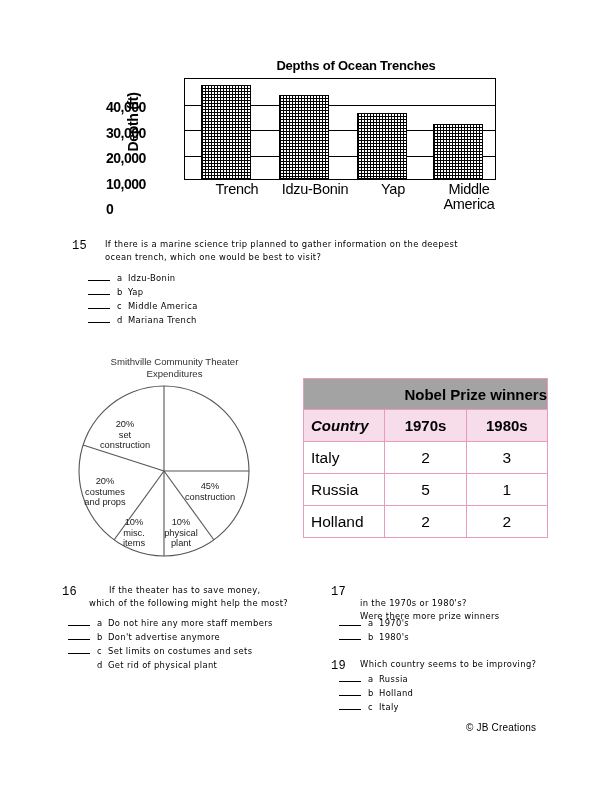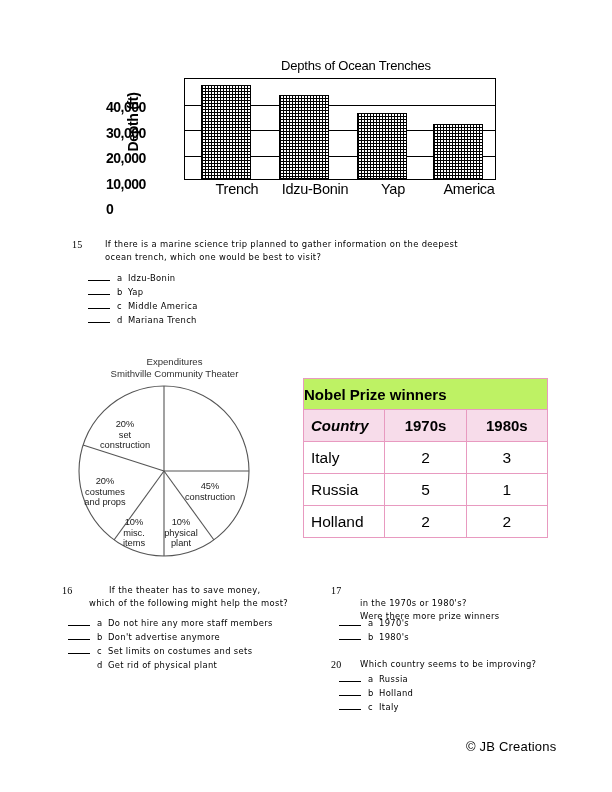--- a/index.html
+++ b/index.html
@@ -24,21 +24,21 @@
     width: 420px;
     height: 165px;
   }
   #bar-chart-title {
     position: absolute;
     left: 110px;
     top: 0px;
     width: 300px;
     text-align: center;
     font-size: 13px;
-    font-weight: normal;
+    font-weight: bold;
     letter-spacing: -0.2px;
   }
   #bar-y-axis-label {
     position: absolute;
     left: -8px;
     top: 56px;
     width: 90px;
     text-align: center;
     font-size: 14px;
     font-weight: bold;
@@ -111,22 +111,22 @@
   
   .qtext {
     font-family: "DejaVu Sans", sans-serif;
     font-size: 8.4px;
     letter-spacing: 0.35px;
     color: #000;
     white-space: nowrap;
   }
   .qnum {
     position: absolute;
-    font-family: Liberation Serif, serif;
-    font-size: 10px;
+    font-family: Liberation Mono, monospace;
+    font-size: 12px;
     letter-spacing: 0.3px;
   }
   .qline {
     position: absolute;
   }
   .opt-row {
     position: absolute;
     display: flex;
     align-items: baseline;
   }
@@ -196,22 +196,22 @@
   }
   #nobel-table td, #nobel-table th {
     border: 1.6px solid #e89ac0;
     padding: 0;
     height: 31px;
     font-size: 15.5px;
     font-weight: bold;
     font-family: "Liberation Sans", sans-serif;
   }
   #nobel-title-cell {
-    background: #bef264;
-    text-align: left;
+    background: #a3a3a3;
+    text-align: right;
     font-size: 15px !important;
     height: 30px !important;
   }
   .nobel-head-cell {
     background: #f7dcea;
     font-size: 15px !important;
   }
   .nobel-head-cell.country-head {
     text-align: left;
     padding-left: 7px !important;
@@ -228,22 +228,22 @@
   .nobel-value-cell {
     background: #ffffff;
     text-align: center;
     font-weight: normal !important;
   }
 
   
   #footer-credit {
     position: absolute;
     left: 466px;
-    top: 739px;
-    font-size: 13px;
+    top: 722px;
+    font-size: 10px;
     font-family: "Liberation Sans", sans-serif;
     color: #000;
     letter-spacing: 0.2px;
   }
 </style>
 </head>
 <body>
 
 <div id="bar-chart-block">
 
@@ -281,20 +281,21 @@
   <div class="bar-cat-label" style="left:78px;  width:126px;">
     <div>Trench</div>
   </div>
   <div class="bar-cat-label" style="left:156px; width:126px;">
     <div>Idzu-Bonin</div>
   </div>
   <div class="bar-cat-label" style="left:234px; width:126px;">
     <div>Yap</div>
   </div>
   <div class="bar-cat-label" style="left:310px; width:126px;">
+    <div>Middle</div>
     <div>America</div>
   </div>
 </div>
 
 <div>
   <div class="qnum" style="left:72px; top:239px;">15</div>
   <div class="qtext qline" style="left:105px; top:239px;">If there is a marine science trip planned to gather information on the deepest</div>
   <div class="qtext qline" style="left:105px; top:252px;">ocean trench, which one would be best to visit?</div>
 
   <div class="opt-row" style="left:88px; top:273px;">
@@ -314,22 +315,22 @@
   </div>
   <div class="opt-row" style="left:88px; top:315px;">
     <span class="opt-blank"></span>
     <span class="opt-letter">d</span>
     <span class="opt-text">Mariana Trench</span>
   </div>
 </div>
 
 <div id="pie-block">
   <div id="pie-title">
+    <div>Smithville Community Theater</div>
     <div>Expenditures</div>
-    <div>Smithville Community Theater</div>
   </div>
 
   <svg id="pie-svg" width="180" height="172" viewBox="0 0 180 172">
 
     <circle cx="88" cy="86" r="85" fill="#ffffff" stroke="#555555" stroke-width="1.1"></circle>
 
     <line x1="88" y1="86" x2="88" y2="1" stroke="#555555" stroke-width="1.1"></line>
 
     <line x1="88" y1="86" x2="173" y2="86" stroke="#555555" stroke-width="1.1"></line>
 
@@ -439,21 +440,21 @@
     <span class="opt-text">1970's</span>
   </div>
   <div class="opt-row" style="left:339px; top:632px;">
     <span class="opt-blank"></span>
     <span class="opt-letter">b</span>
     <span class="opt-text">1980's</span>
   </div>
 </div>
 
 <div>
-  <div class="qnum" style="left:331px; top:659px;">20</div>
+  <div class="qnum" style="left:331px; top:659px;">19</div>
   <div class="qtext qline" style="left:360px; top:659px;">Which country seems to be improving?</div>
 
   <div class="opt-row" style="left:339px; top:674px;">
     <span class="opt-blank"></span>
     <span class="opt-letter">a</span>
     <span class="opt-text">Russia</span>
   </div>
   <div class="opt-row" style="left:339px; top:688px;">
     <span class="opt-blank"></span>
     <span class="opt-letter">b</span>

